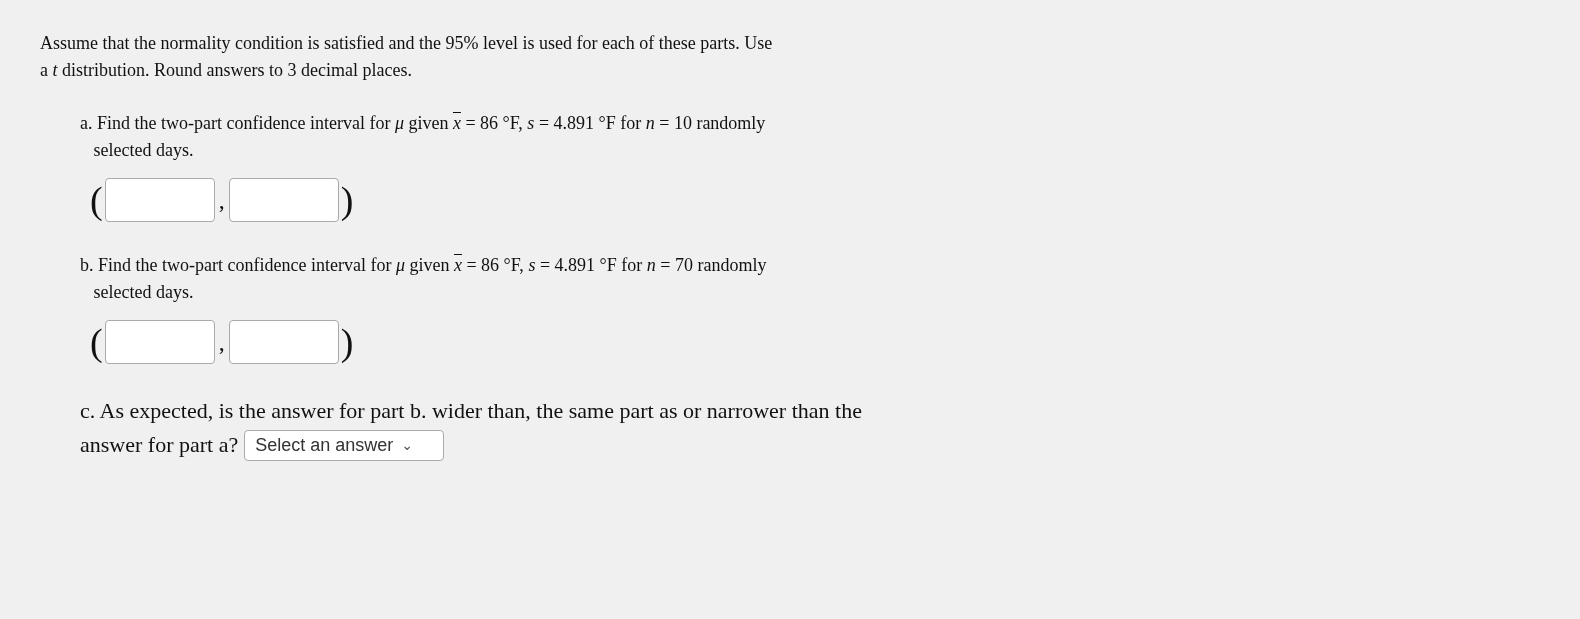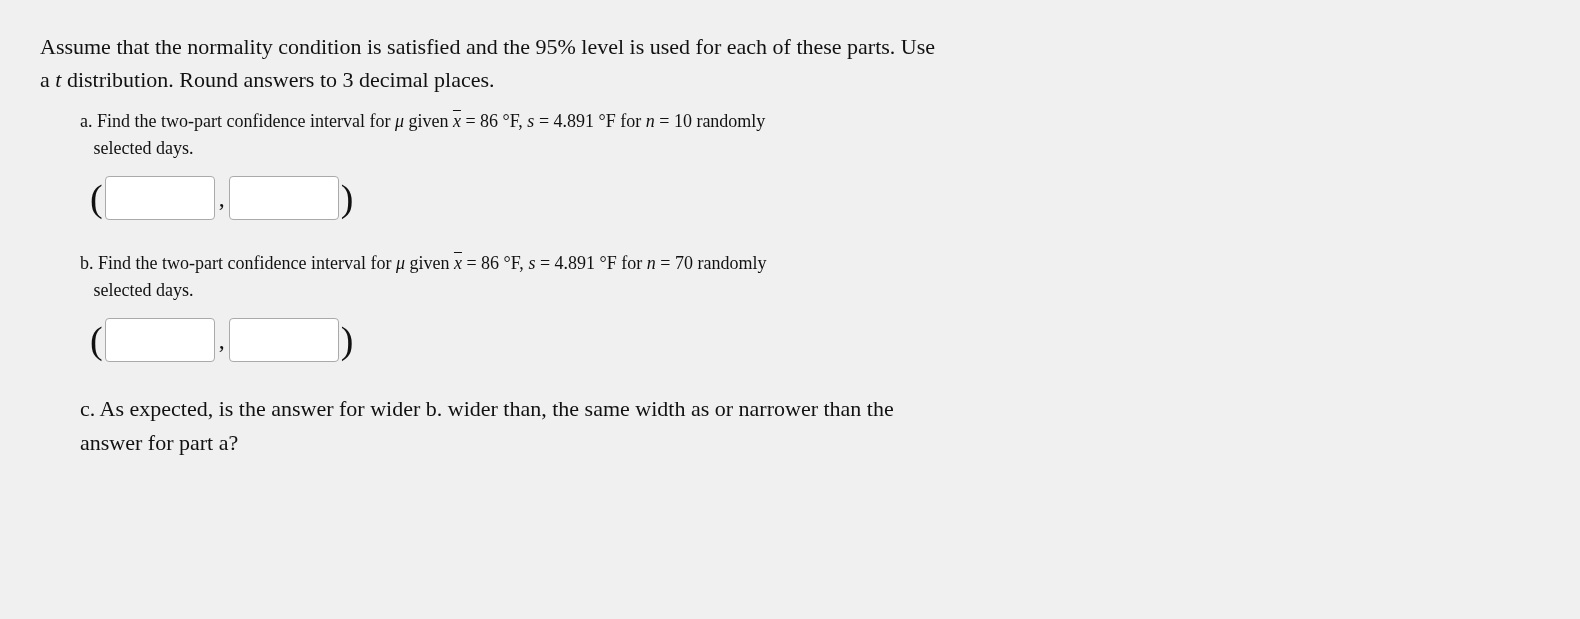--- a/index.html
+++ b/index.html
@@ -12,23 +12,23 @@
       width: 1580px;
       min-height: 619px;
       background-color: #f0f0f0;
       font-family: Georgia, 'Times New Roman', serif;
       font-size: 22px;
       color: #111;
       padding: 30px 40px;
     }
 
     .intro-text {
-      font-size: 22px;
+      font-size: 18px;
       line-height: 1.5;
-      margin-bottom: 12px;
+      margin-bottom: 26px;
       max-width: 1400px;
     }
 
     .part {
       margin-left: 40px;
       margin-bottom: 30px;
     }
 
     .part-label {
       font-size: 18px;
@@ -154,18 +154,22 @@
     <span class="paren-open">(</span>
     <input class="interval-box" type="text" value="" style="">
     <span class="comma">,</span>
     <input class="interval-box" type="text" value="" style="">
     <span class="paren-close">)</span>
   </div>
 </div>
 
 <div class="part-c">
   <div>
-    c. As expected, is the answer for wider b. wider than, the same width as or narrower than the
+    c. As expected, is the answer for part b. wider than, the same part as or narrower than the
   </div>
   <div class="part-c-line">
     <span>answer for part a?</span>
+    <button class="select-answer">
+      <span class="select-answer-text">Select an answer</span>
+      <span class="chevron-icon">⌄</span>
+    </button>
   </div>
 </div>
 
 </body></html>

